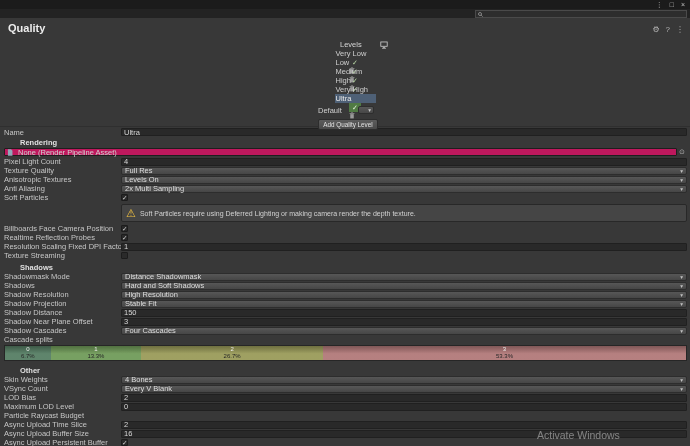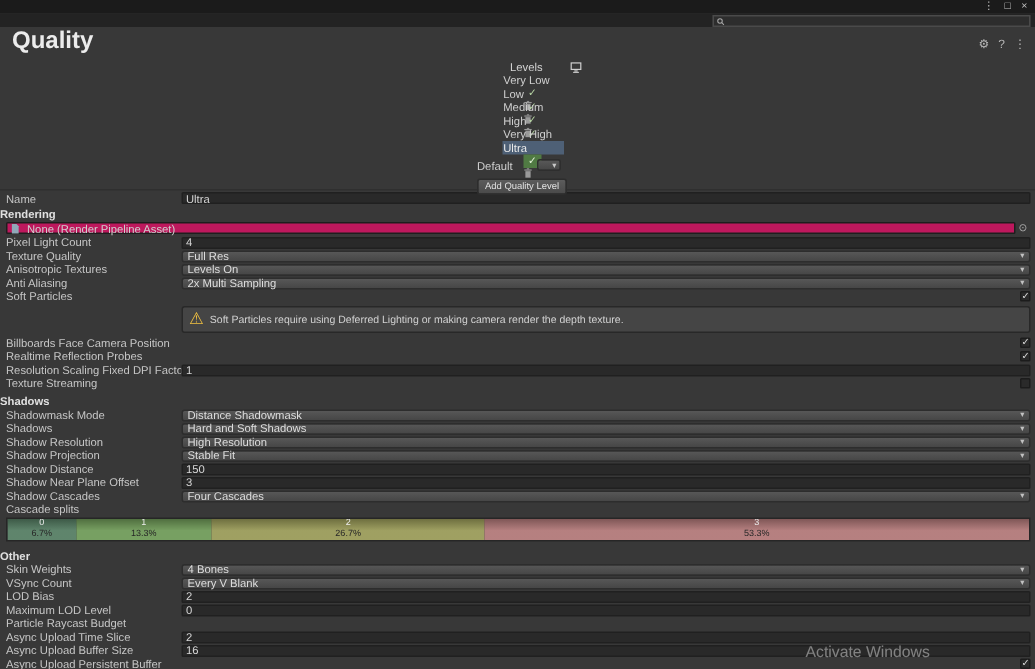--- a/index.html
+++ b/index.html
@@ -10,49 +10,49 @@
     -webkit-font-smoothing:antialiased;
   }
   
   .titlebar{height:9px;background:#1b1b1b;display:flex;align-items:center;justify-content:flex-end;gap:7px;padding-right:5px;}
   .titlebar span{color:#c0c0c0;font-size:7px;line-height:9px;}
   .toolbar{height:9px;background:#232323;position:relative;}
   .searchbox{position:absolute;right:3px;top:1px;width:206px;height:6px;background:#2d2d2d;border:1px solid #4a4a4a;display:flex;align-items:center;padding:0 2px;gap:2px;}
   .searchbox .q{flex:1;height:100%;color:#ddd;font-size:6px;}
   
   .header{height:20px;display:flex;align-items:center;padding:0 8px;position:relative;}
-  .header .title{font-size:16px;font-weight:bold;color:#ececec;}
+  .header .title{font-size:11px;font-weight:bold;color:#ececec;}
   .header .hicons{position:absolute;right:6px;top:8px;display:flex;gap:6px;color:#b5b5b5;font-size:8px;line-height:8px;}
   
   .levels-area{height:88px;position:relative;}
   .levels{position:absolute;left:318px;top:2px;}
   .lhead{display:flex;align-items:center;height:9px;padding-left:22px;}
   .lhead .ltitle{width:40px;color:#d6d6d6;}
   .lhead .licon{width:12px;text-align:center;}
   .lrow{display:flex;align-items:center;height:9px;flex-direction:column;}
   .lname{width:40px;color:#cfcfcf;padding-left:1px;}
   .lname.sel{background:#4e6076;color:#eaeaea;}
   .lcheck{width:12px;text-align:center;color:#b9d8a6;font-size:7px;line-height:9px;}
   .lcheck.selg{background:#507a43;color:#e3f2d8;}
   .ltrash{width:12px;text-align:center;cursor:pointer;}
   .ldefault{display:flex;align-items:center;height:10px;margin-top:2px;}
   .ldefault .dlabel{width:40px;color:#cfcfcf;}
   .mini-dd{width:16px;height:8px;background:linear-gradient(#585858,#474747);border:1px solid #2e2e2e;border-radius:2px;display:flex;align-items:center;justify-content:flex-end;padding:0 2px;box-sizing:border-box;color:#c9c9c9;font-size:5.5px;}
   .addbtn{margin-top:4px;width:58px;height:9px;background:linear-gradient(#5c5c5c,#4a4a4a);border:1px solid #2d2d2d;border-radius:2px;display:flex;align-items:center;justify-content:center;color:#e2e2e2;font-size:6.3px;cursor:pointer;}
   
   .form{border-top:1px solid #2f2f2f;}
-  .row{display:flex;align-items:center;height:9px;padding:0 3px 0 4px;justify-content:space-between;}
+  .row{display:flex;align-items:center;height:9px;padding:0 3px 0 4px;}
   .row.tall{height:10px;}
   .label{width:117px;flex:none;white-space:nowrap;overflow:hidden;color:#c6c6c6;}
   .field{flex:1;height:8px;box-sizing:border-box;display:flex;align-items:center;min-width:0;}
   .tf{background:#292929;border:1px solid #202020;border-radius:1px;padding:0 2px;color:#d6d6d6;}
   .dd{background:linear-gradient(#575757,#464646);border:1px solid #2d2d2d;border-radius:2px;padding:0 3px;color:#dedede;justify-content:space-between;gap:40px;}
   .dd .arrow{font-size:5.5px;color:#c2c2c2;flex:none;}
   .cbx{width:7px;height:7px;box-sizing:border-box;background:#2a2a2a;border:1px solid #1c1c1c;border-radius:1px;color:#dcdcdc;font-size:6.5px;line-height:5px;text-align:center;flex:none;}
-  .section-h{height:10px;display:flex;align-items:center;padding-left:0;font-weight:bold;color:#e0e0e0;}
+  .section-h{height:10px;display:flex;align-items:center;padding-left:20px;font-weight:bold;color:#e0e0e0;}
   .objfield{background:#be185d;border:1px solid #1e1e1e;border-radius:1px;padding:0 2px;color:#d0d0d0;gap:5px;}
   .objpicker{flex:none;width:10px;text-align:center;color:#aaaaaa;font-size:7px;cursor:pointer;}
   .warning{margin:2px 3px 2px 121px;height:16px;background:#454545;border:1px solid #282828;border-radius:2px;display:flex;align-items:center;gap:4px;padding:0 4px;color:#d2d2d2;font-size:7px;}
   .warnicon{color:#f0c040;font-size:11px;line-height:11px;flex:none;}
   .cascadebar{margin:1px 3px 0 4px;height:14px;display:flex;border:1px solid #262626;overflow:hidden;}
   .seg{display:flex;flex-direction:column;align-items:center;justify-content:center;line-height:1.1;font-size:6px;overflow:hidden;}
   .seg .idx{color:#ededed;}
   .seg .pct{color:#262626;}
   .gap2{height:2px;}
   .gap4{height:4px;}

